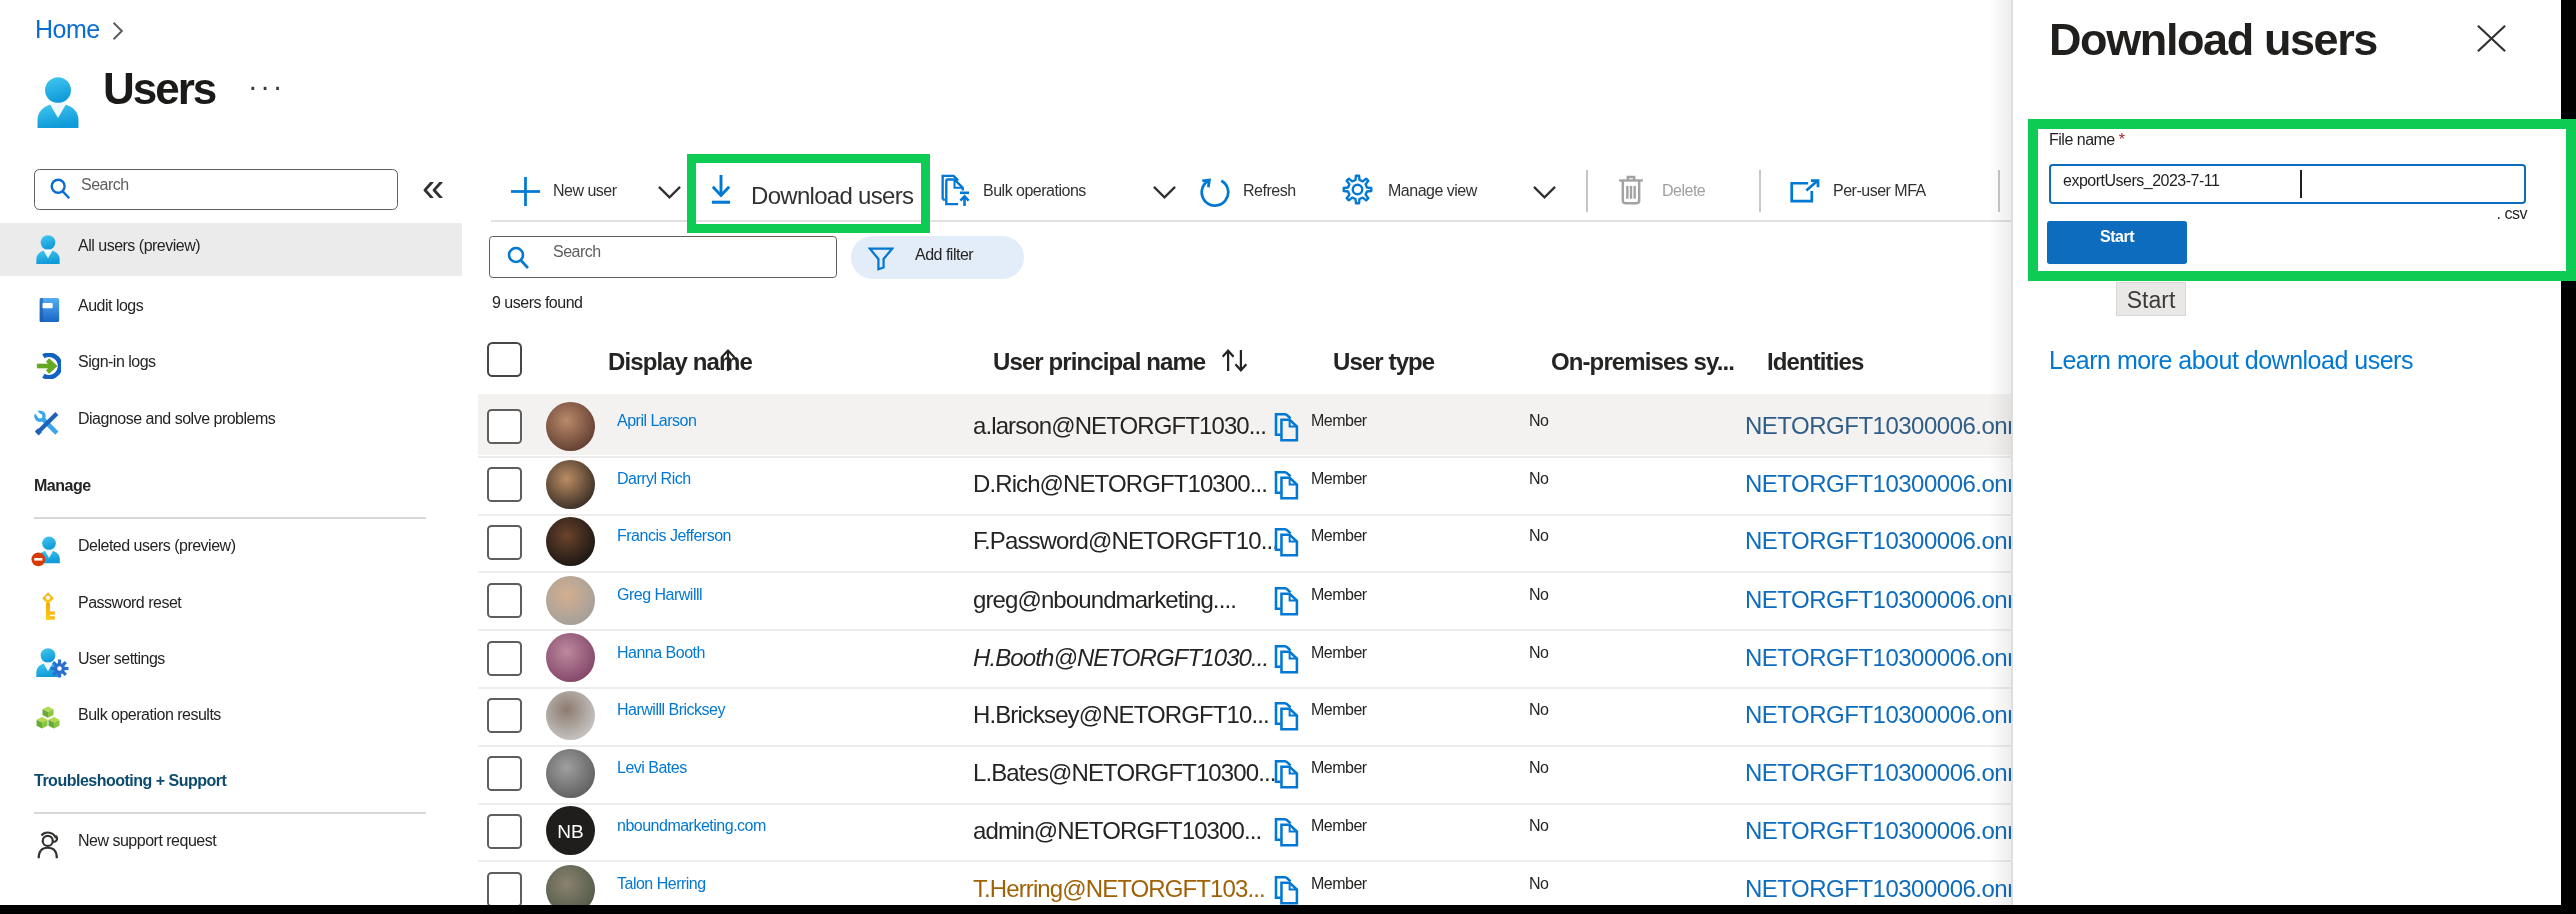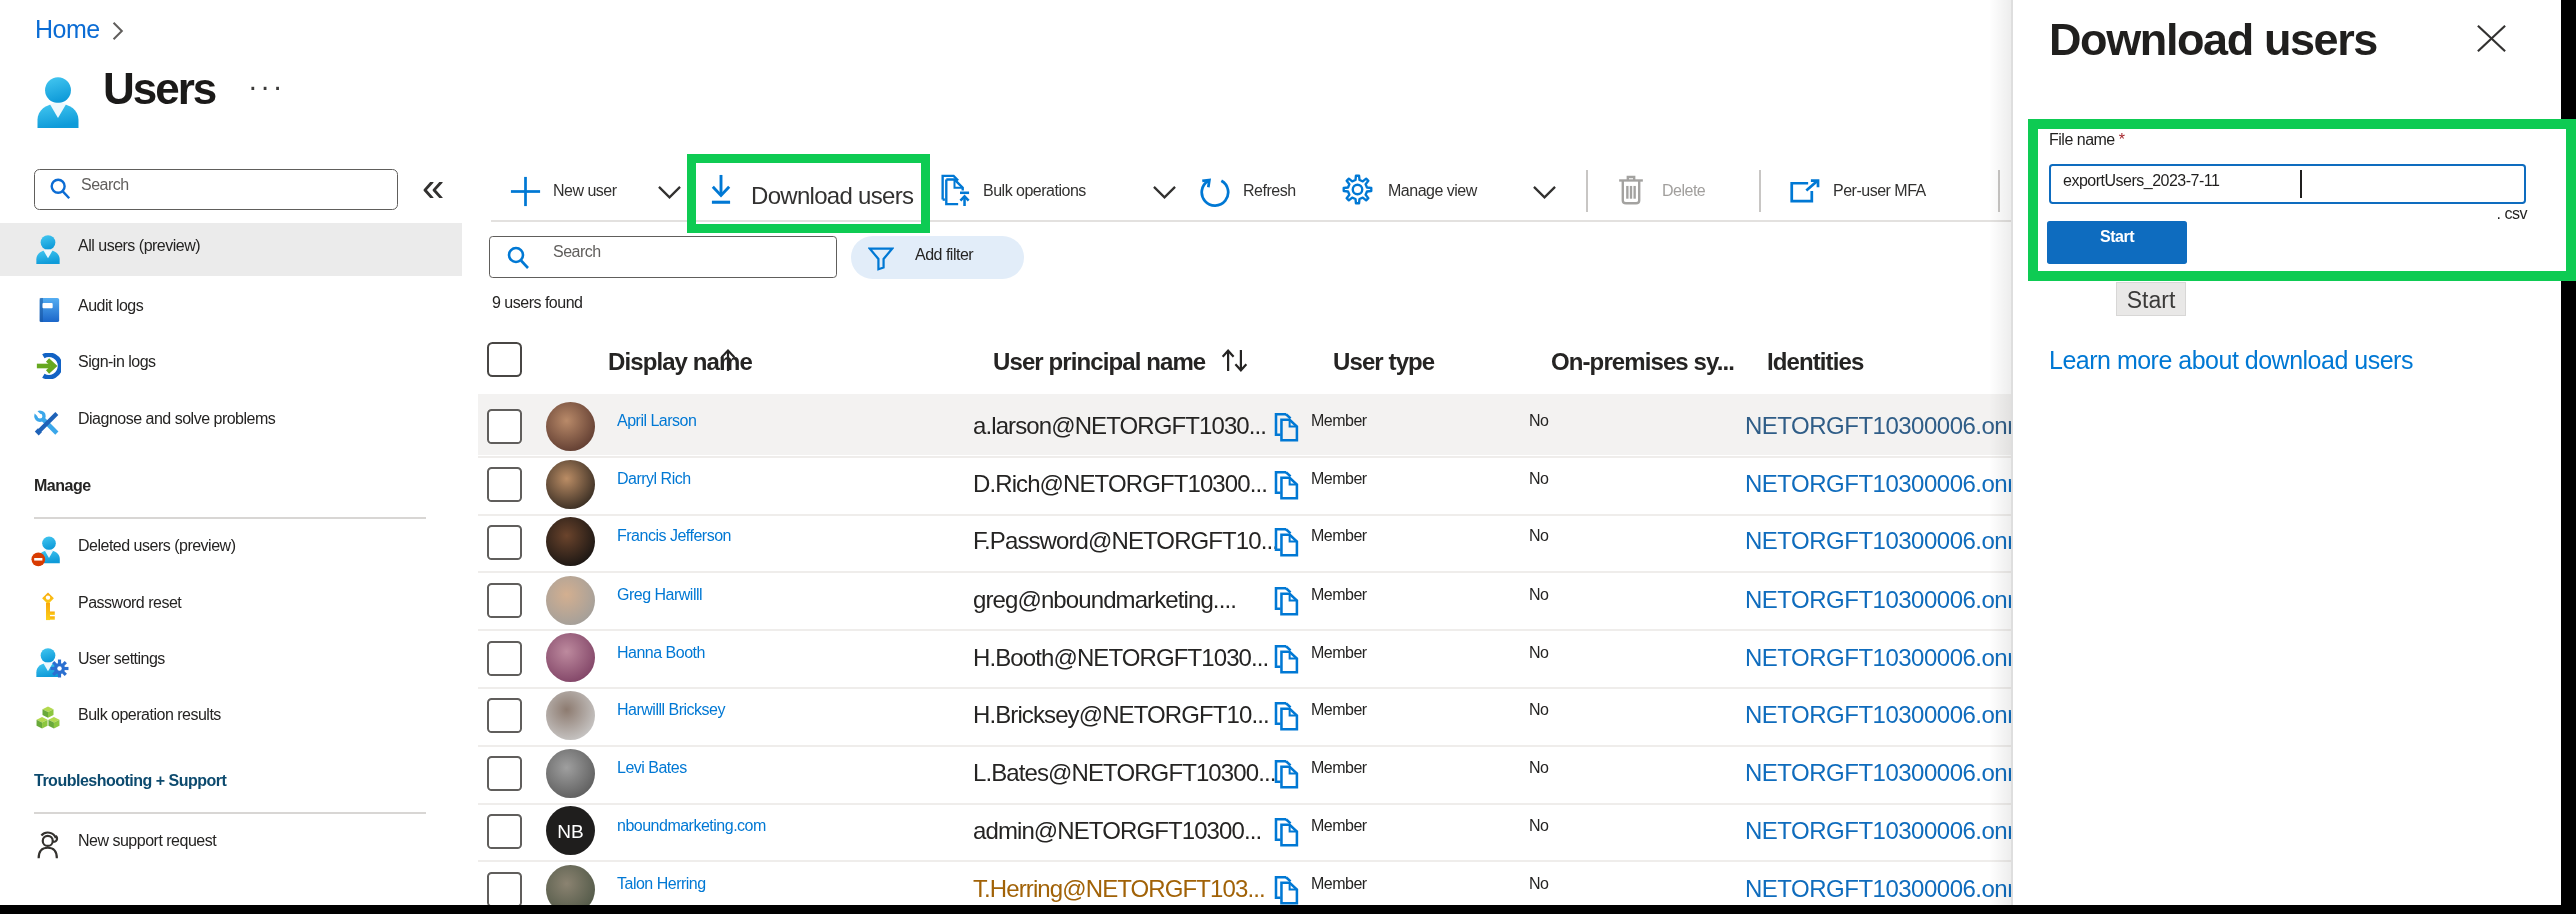--- a/index.html
+++ b/index.html
@@ -339,21 +339,21 @@
 <div class="abs" style="left:546px;top:633px;width:49px;height:49px;"><svg width="49" height="49" viewBox="0 0 54 54">
       <defs>
         <radialGradient id="av4" cx="0.42" cy="0.38" r="0.75">
           <stop offset="0" stop-color="#bd8a9e"></stop>
           <stop offset="1" stop-color="#7a3c60"></stop>
         </radialGradient>
       </defs>
       <circle cx="27" cy="27" r="27" fill="url(#av4)"></circle>
     </svg></div>
 <div class="abs t" style="left:617px;top:644px;color:#0078d4;">Hanna Booth</div>
-<div class="abs" style="left:973px;top:644px;font-size:24px;letter-spacing:-0.9px;white-space:nowrap;color:#252423;">H.Booth@NETORGFT1030...</div>
+<div class="abs" style="left:973px;top:644px;font-size:24px;letter-spacing:-0.9px;white-space:nowrap;color:#252423;font-style:italic;">H.Booth@NETORGFT1030...</div>
 <div class="abs" style="left:1273px;top:644px;"><svg width="26" height="30" viewBox="0 0 28 33">
       <path d="M14,2.5 L3,2.5 L3,25 L8,25" fill="none" stroke="#0078d4" stroke-width="2.8"></path>
       <path d="M14,2.5 L19,7" fill="none" stroke="#0078d4" stroke-width="2.8"></path>
       <path d="M9,8.5 L18,8.5 L26,16 L26,31 L9,31 Z" fill="none" stroke="#0078d4" stroke-width="2.8"></path>
       <path d="M18,8.5 L18,16 L26,16" fill="none" stroke="#0078d4" stroke-width="2.2"></path>
     </svg></div>
 <div class="abs t" style="left:1311px;top:644px;color:#252423;">Member</div>
 <div class="abs t" style="left:1529px;top:644px;color:#252423;">No</div>
 <div class="abs" style="left:1745px;top:644px;width:266px;overflow:hidden;font-size:24px;letter-spacing:-0.5px;white-space:nowrap;color:#0f6cbd;">NETORGFT10300006.onmicrosoft.com</div>
 <div class="abs" style="left:478px;top:745px;width:1533px;height:1.5px;background:#efedeb;"></div>

